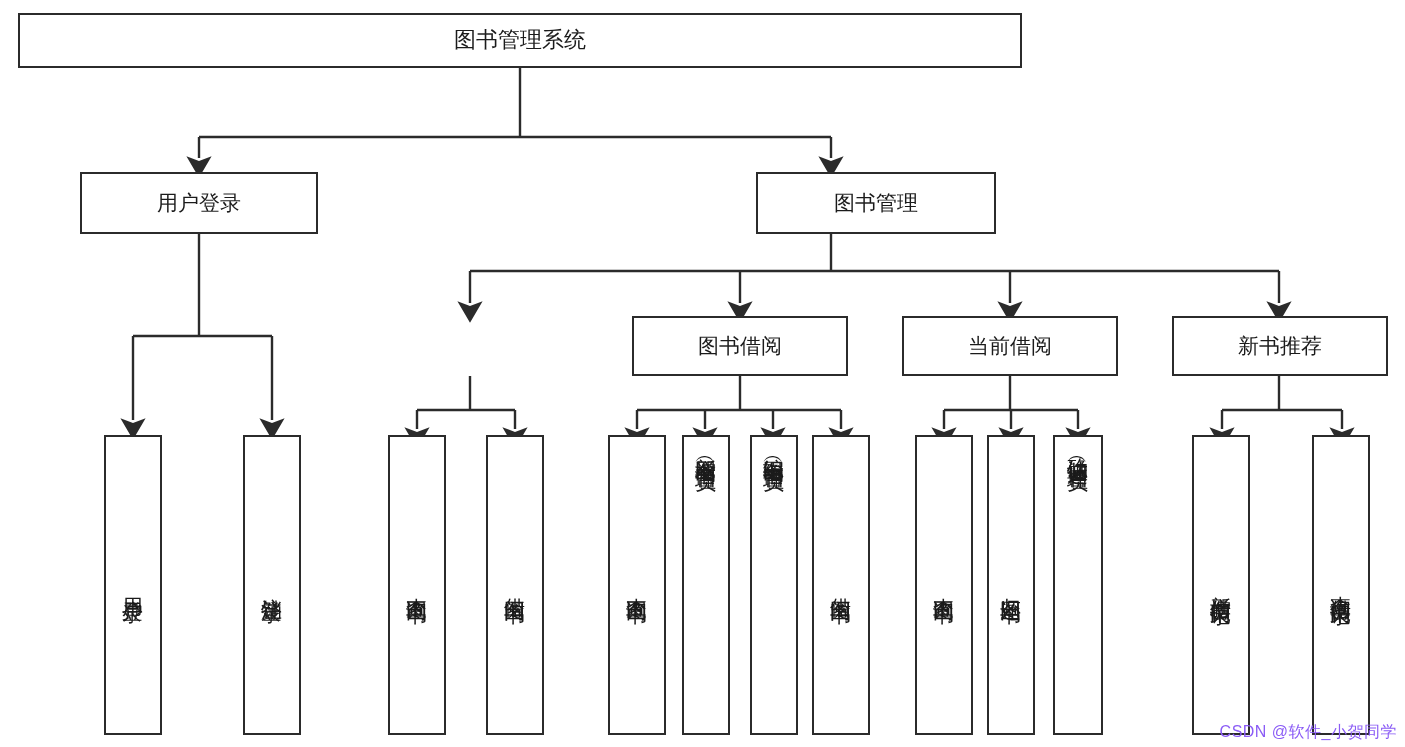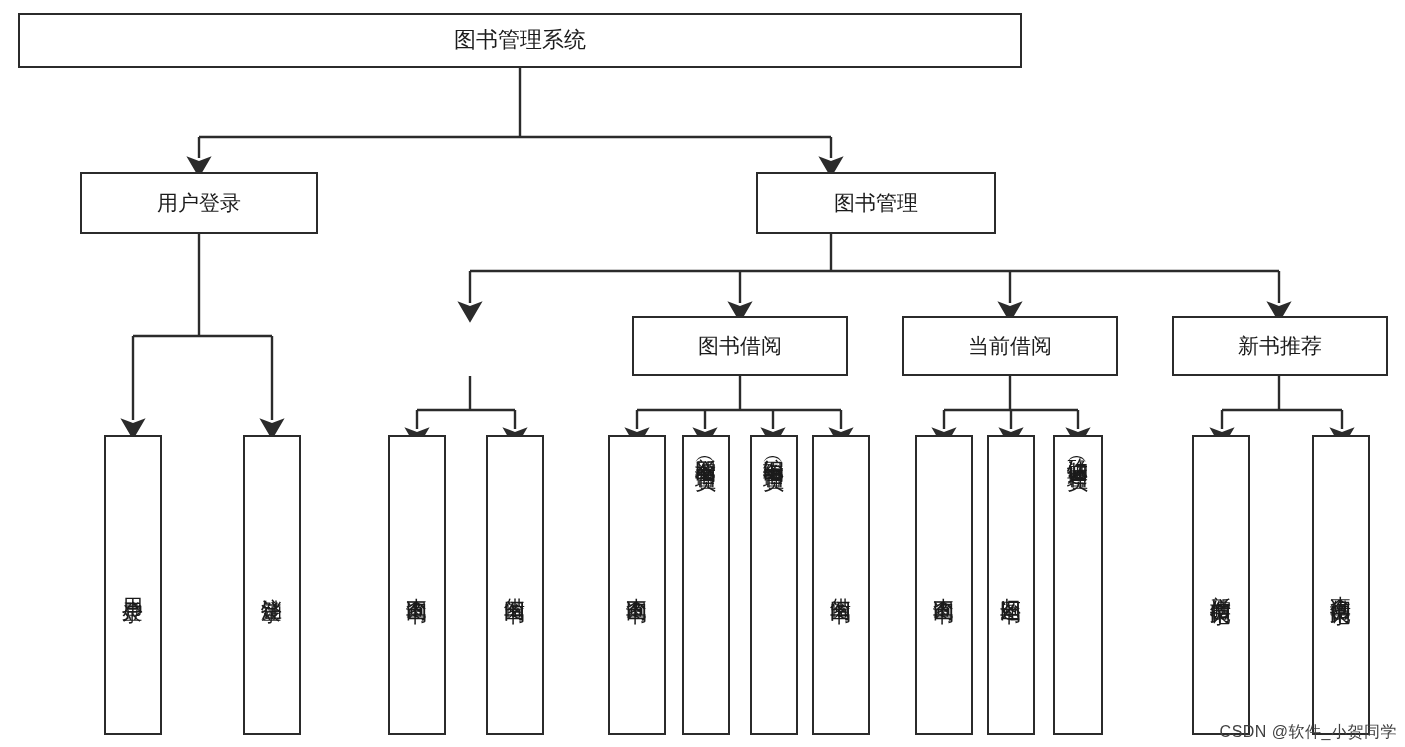--- a/index.html
+++ b/index.html
@@ -68,21 +68,21 @@
     fill: none;
   }
   .arrow-head {
     fill: #2b2b2b;
   }
   .watermark {
     position: absolute;
     right: 8px;
     bottom: 4px;
     font-size: 16px;
-    color: #404040;
+    color: #8b5cf6;
     white-space: nowrap;
     letter-spacing: 0.5px;
   }
 </style>
 </head>
 <body>
 
 <div id="diagram-root">
 
   <svg class="connectors" viewBox="0 0 1405 747">

